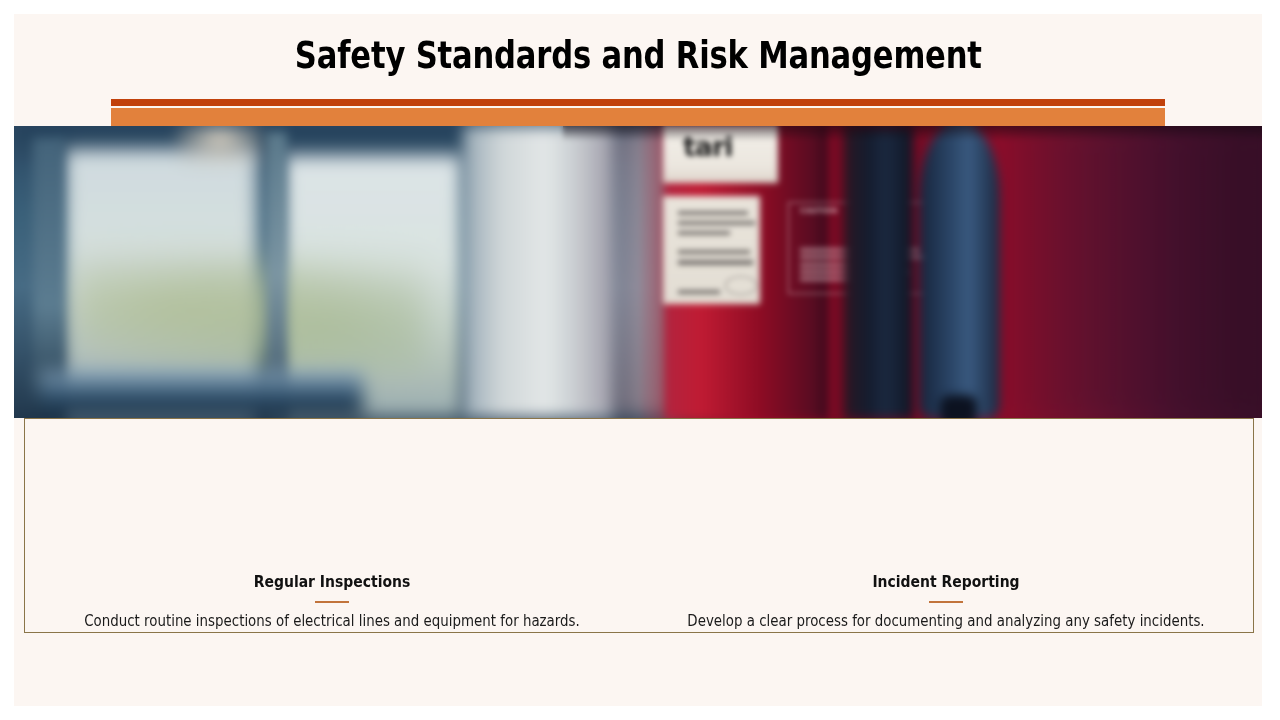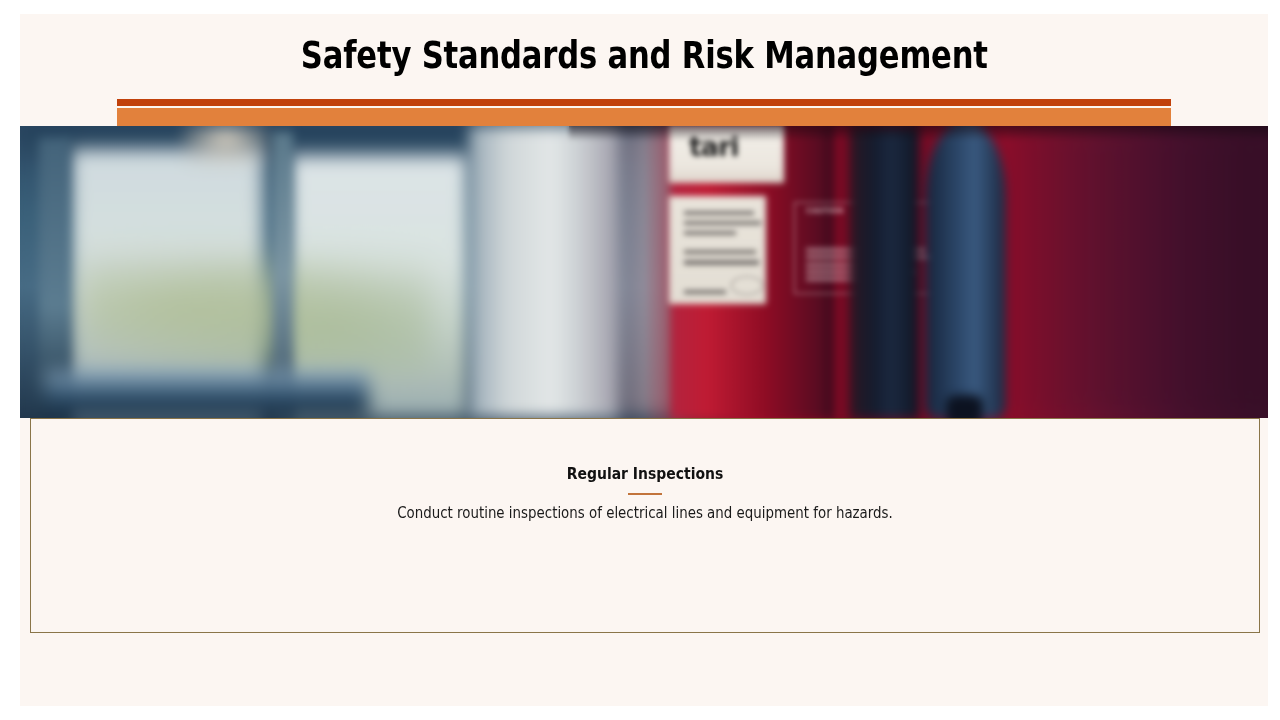--- a/index.html
+++ b/index.html
@@ -11,21 +11,21 @@
     height: 720px;
     overflow: hidden;
   }
   body {
     font-family: "DejaVu Sans", "Liberation Sans", sans-serif;
     -webkit-font-smoothing: antialiased;
   }
 
   #slide {
     position: absolute;
-    left: 20px;
+    left: 14px;
     top: 14px;
     width: 1248px;
     height: 692px;
     background: #FCF6F2;
     overflow: hidden;
   }
 
   
   #title-block {
     position: absolute;
@@ -272,21 +272,21 @@
   #cards-box {
     position: absolute;
     left: 10px;
     top: 404px;
     width: 1230px;
     height: 215px;
     border: 1px solid #8A7549;
     box-sizing: border-box;
     background: #FCF6F2;
     display: flex;
-    align-items: flex-start;
+    align-items: flex-end;
   }
   .card {
     flex: 1 1 0;
     padding: 46px 18px 0 18px;
     box-sizing: border-box;
     text-align: center;
   }
   .card-title {
     font-family: "DejaVu Sans Condensed", "DejaVu Sans", "Liberation Sans", sans-serif;
     font-stretch: condensed;
@@ -372,16 +372,21 @@
   <div id="cards-box">
 
     <div class="card">
       <h2 class="card-title">Regular Inspections</h2>
       <div class="card-rule"></div>
       <p class="card-body">Conduct routine inspections of electrical lines and equipment for hazards.</p>
     </div>
 
 
 
+    <div class="card">
+      <h2 class="card-title">Incident Reporting</h2>
+      <div class="card-rule"></div>
+      <p class="card-body">Develop a clear process for documenting and analyzing any safety incidents.</p>
+    </div>
 
   </div>
 
 </div>
 
 </body></html>

